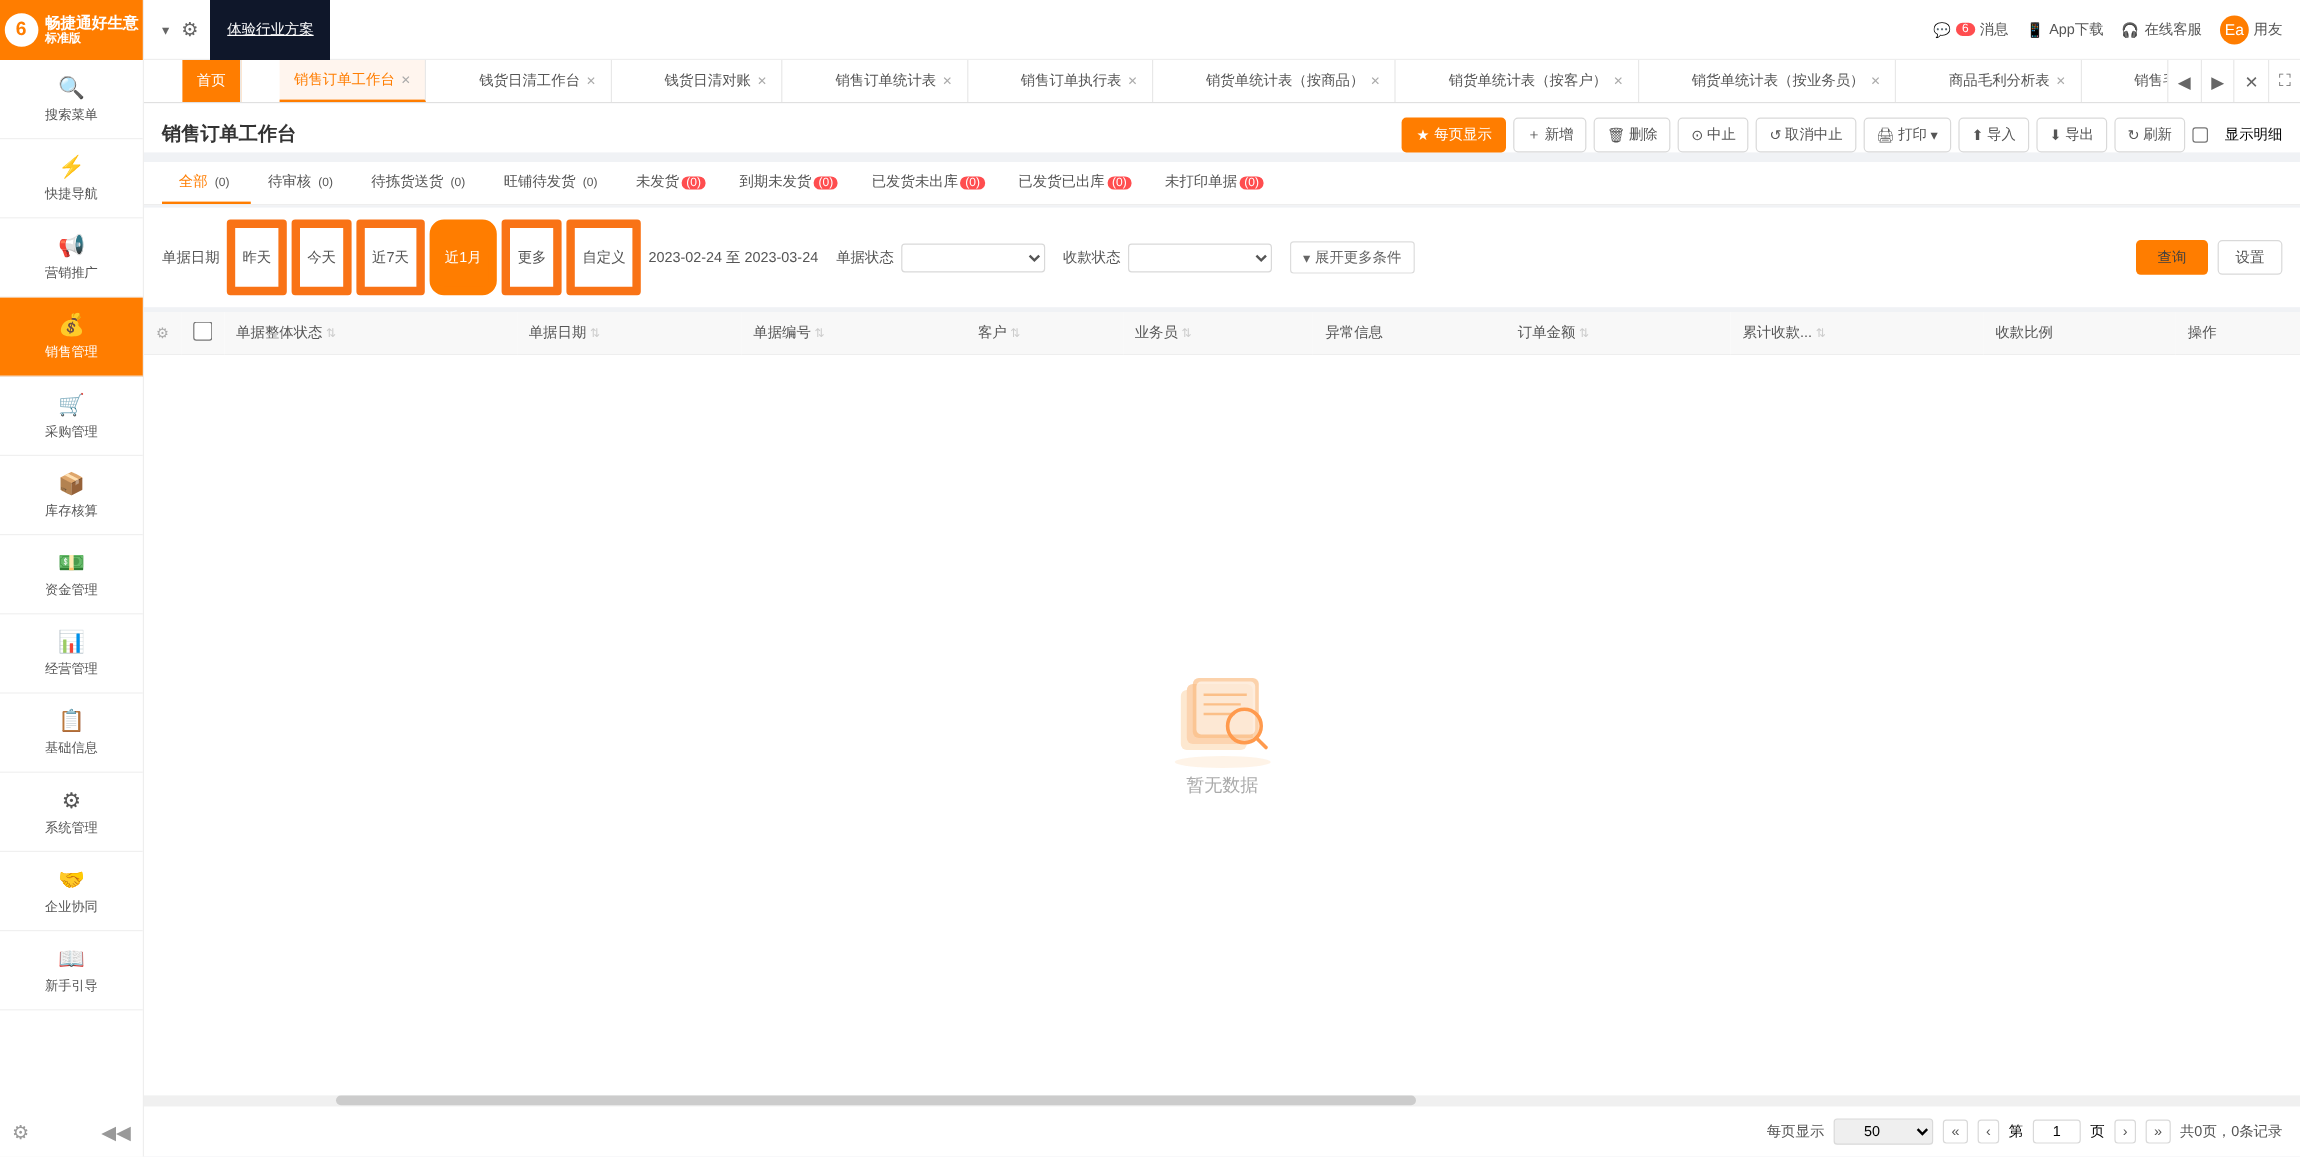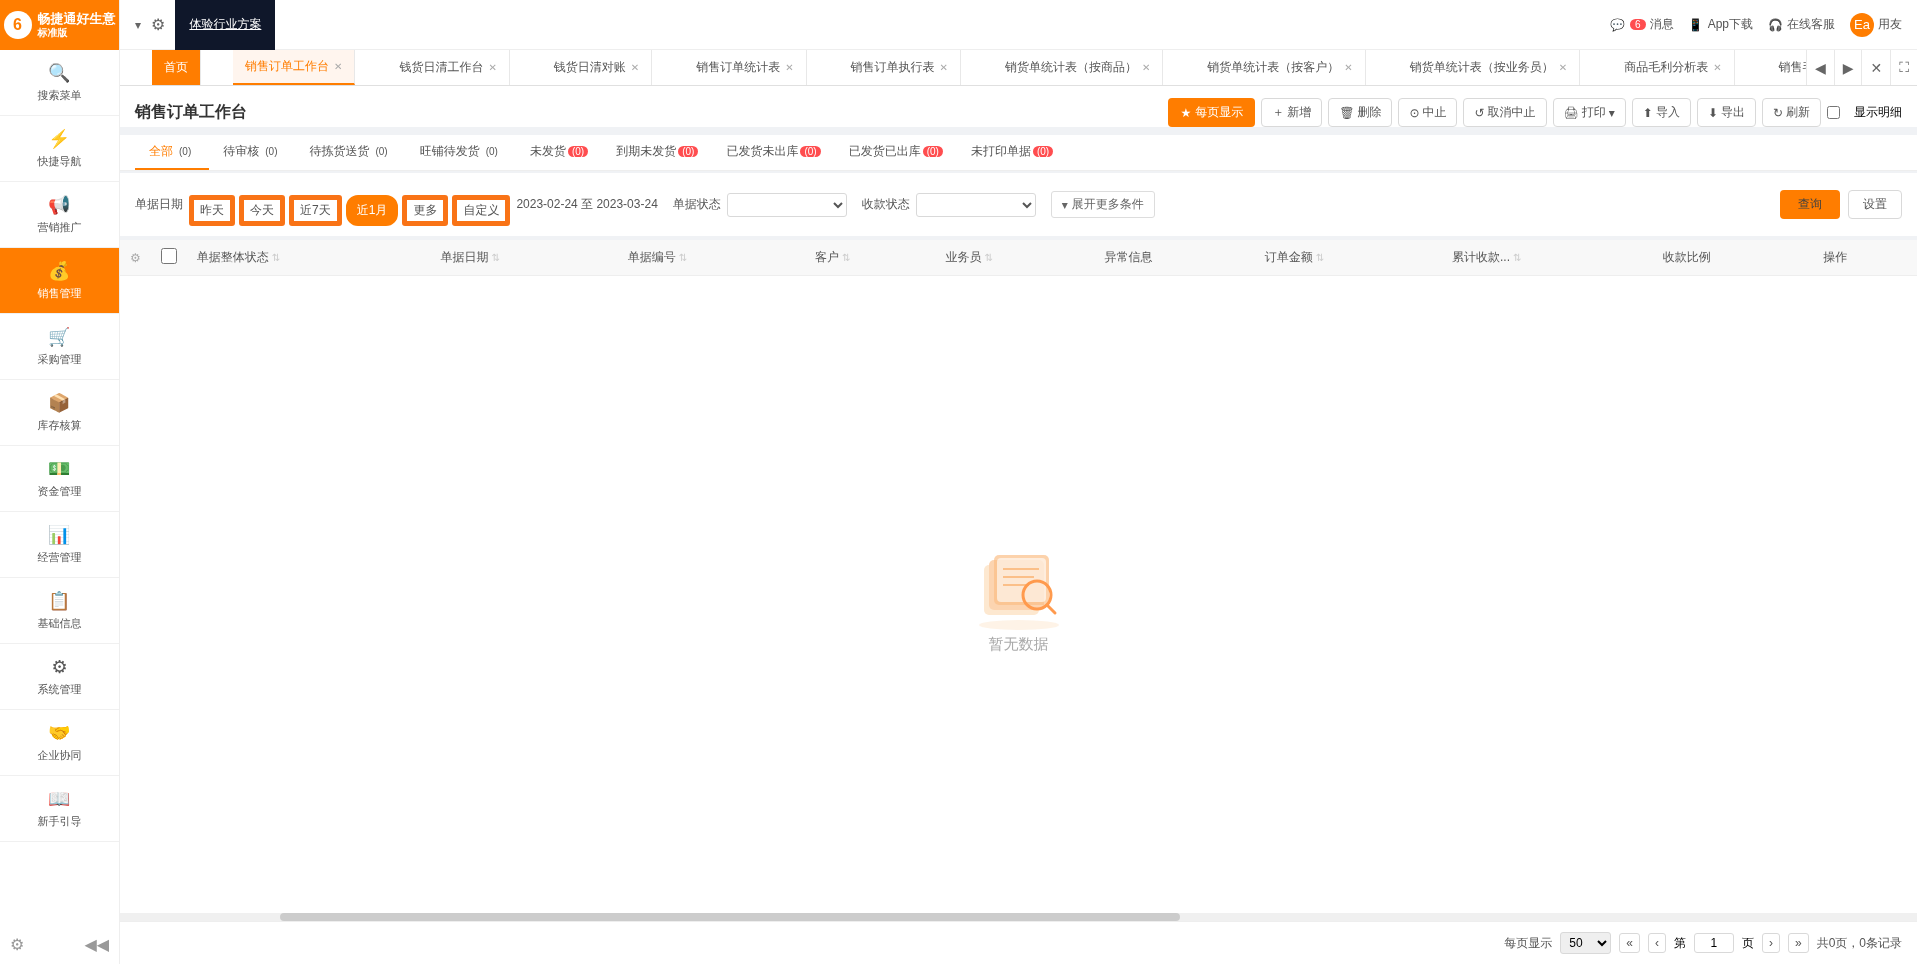--- a/index.html
+++ b/index.html
@@ -58,21 +58,21 @@
     .subtab.active { color: #ff7d00; border-bottom: 2px solid #ff7d00; }
     .subtab-badge { display: inline-block; background: #ff4d4f; color: #fff; border-radius: 10px; padding: 0 4px; font-size: 10px; min-width: 14px; text-align: center; margin-left: 2px; }
     .subtab-badge.zero { background: transparent; color: #555; }
 
     
     .filter-area { background: #fff; padding: 10px 15px; margin-top: 2px; }
     .filter-row { display: flex; align-items: center; gap: 15px; flex-wrap: wrap; }
     .filter-item { display: flex; align-items: center; gap: 6px; }
     .filter-label { color: #555; white-space: nowrap; }
     .filter-date-btns { display: flex; gap: 4px; }
-    .date-btn { padding: 2px 6px; border: 5px solid #f97316; border-radius: 3px; cursor: pointer; color: #555; background: #fff; margin-top: 12px; }
+    .date-btn { padding: 16px 6px; border: 7px solid #f97316; border-radius: 3px; cursor: pointer; color: #555; background: #fff; }
     .date-btn.active { background: #ff7d00; color: #fff; border-color: #ff7d00; border-radius: 12px; }
     .filter-date-range { color: #555; font-size: 12px; }
     .filter-select { border: 1px solid #d9d9d9; border-radius: 3px; padding: 3px 8px; color: #555; background: #fff; cursor: pointer; min-width: 120px; }
     .filter-expand { display: flex; align-items: center; gap: 4px; color: #666; cursor: pointer; padding: 4px 10px; border: 1px solid #ddd; border-radius: 3px; }
     .filter-actions { margin-left: auto; display: flex; gap: 8px; }
     .btn-query { background: #ff7d00; color: #404040; border: none; padding: 5px 18px; border-radius: 4px; cursor: pointer; }
     .btn-set { background: #fff; color: #555; border: 1px solid #d9d9d9; padding: 5px 14px; border-radius: 4px; cursor: pointer; }
 
     
     .table-area { background: #fff; margin-top: 4px; flex: 1; display: flex; flex-direction: column; }
@@ -92,21 +92,21 @@
     .table-checkbox { width: 16px; height: 16px; cursor: pointer; }
     .table-settings-icon { color: #aaa; cursor: pointer; }
 
     
     .empty-state { flex: 1; display: flex; flex-direction: column; align-items: center; justify-content: center; padding: 60px 0; }
     .empty-text { color: #aaa; font-size: 15px; }
 
     
     .pagination { padding: 10px 15px; display: flex; align-items: center; justify-content: flex-end; gap: 8px; border-top: 1px solid #eee; background: #fff; }
     .page-size-label { color: #555; }
-    .page-size-select { border: 1px solid #d9d9d9; border-radius: 3px; padding: 2px 4px; }
+    .page-size-select { border: 1px solid #d9d9d9; border-radius: 3px; padding: 2px 20px; }
     .page-btn { padding: 2px 6px; border: 1px solid #d9d9d9; border-radius: 3px; cursor: pointer; color: #555; background: #fff; }
     .page-input { border: 1px solid #d9d9d9; border-radius: 3px; width: 40px; text-align: center; padding: 2px; }
     .page-info { color: #555; }
 
     
     ::-webkit-scrollbar { width: 6px; height: 6px; }
     ::-webkit-scrollbar-track { background: #f1f1f1; }
     ::-webkit-scrollbar-thumb { background: #ccc; border-radius: 3px; }
 
     .horizontal-scroll { height: 8px; background: #f0f0f0; margin: 0 0 0 0; position: relative; }

